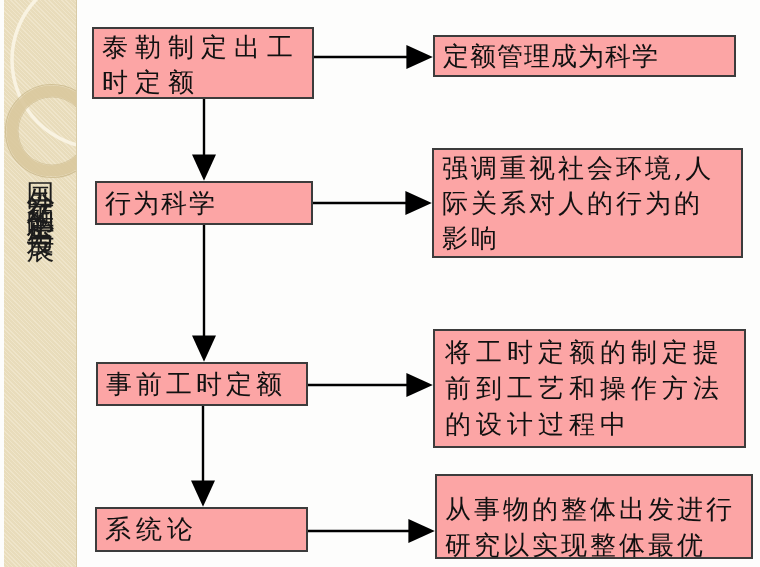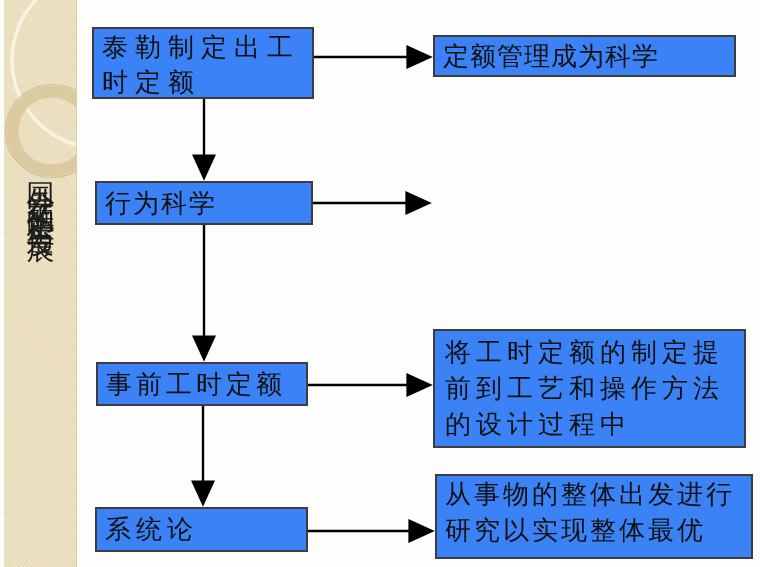--- a/index.html
+++ b/index.html
@@ -47,21 +47,21 @@
     letter-spacing: 6px;
     color: #1c1c1c;
     white-space: nowrap;
   }
 
   
   .fbox {
     position: absolute;
     box-sizing: border-box;
     border: 2px solid var(--box-border);
-    background: #3b82f6;
+    background: #fca5a5;
     color: var(--text-color);
     font-size: 26px;
     line-height: 35px;
     padding: 1px 8px;
     white-space: pre-line;
     text-align: left;
   }
   .fbox.single {
     display: flex;
     align-items: center;
@@ -69,21 +69,21 @@
   }
 
   #node-stage-1  { left: 92px;  top: 27px;  width: 222px; height: 72px;  letter-spacing: 7px; }
   #node-stage-2  { left: 95px;  top: 181px; width: 218px; height: 44px;  letter-spacing: 2px; }
   #node-stage-3  { left: 96px;  top: 362px; width: 212px; height: 44px;  letter-spacing: 4px; }
   #node-stage-4  { left: 95px;  top: 507px; width: 213px; height: 45px;  letter-spacing: 5px; }
 
   #node-result-1 { left: 433px; top: 35px;  width: 303px; height: 42px;  letter-spacing: 1px; }
   #node-result-2 { left: 432px; top: 148px; width: 311px; height: 110px; letter-spacing: 3px; }
   #node-result-3 { left: 433px; top: 329px; width: 313px; height: 119px; letter-spacing: 5px; line-height: 36px; padding-top: 3px; padding-left: 10px; }
-  #node-result-4 { left: 435px; top: 474px; width: 318px; height: 85px;  letter-spacing: 3px; line-height: 36px; padding-top: 0; }
+  #node-result-4 { left: 435px; top: 474px; width: 318px; height: 85px;  letter-spacing: 3px; line-height: 36px; padding-top: 15px; }
 
   
   .arrows {
     position: absolute;
     left: 0; top: 0;
     pointer-events: none;
   }
   .arrows line { stroke: #000; stroke-width: 2.4; }
 </style>
 </head>
@@ -101,20 +101,23 @@
     <div class="vertical-title">国外定额的产生与发展</div>
   </div>
 
   <div class="fbox" id="node-stage-1">泰勒制定出工
 时定额</div>
   <div class="fbox single" id="node-stage-3">事前工时定额</div>
   <div class="fbox single" id="node-stage-2">行为科学</div>
   <div class="fbox single" id="node-stage-4">系统论</div>
 
   <div class="fbox single" id="node-result-1">定额管理成为科学</div>
+  <div class="fbox" id="node-result-2">强调重视社会环境,人
+际关系对人的行为的
+影响</div>
   <div class="fbox" id="node-result-3">将工时定额的制定提
 前到工艺和操作方法
 的设计过程中</div>
   <div class="fbox" id="node-result-4">从事物的整体出发进行
 研究以实现整体最优</div>
 
   <svg class="arrows" width="760" height="567" viewBox="0 0 760 567">
     <defs>
       <marker id="ah" markerWidth="11" markerHeight="10" refX="9" refY="5" orient="auto">
         <path d="M0,0 L11,5 L0,10 z" fill="#000"></path>

